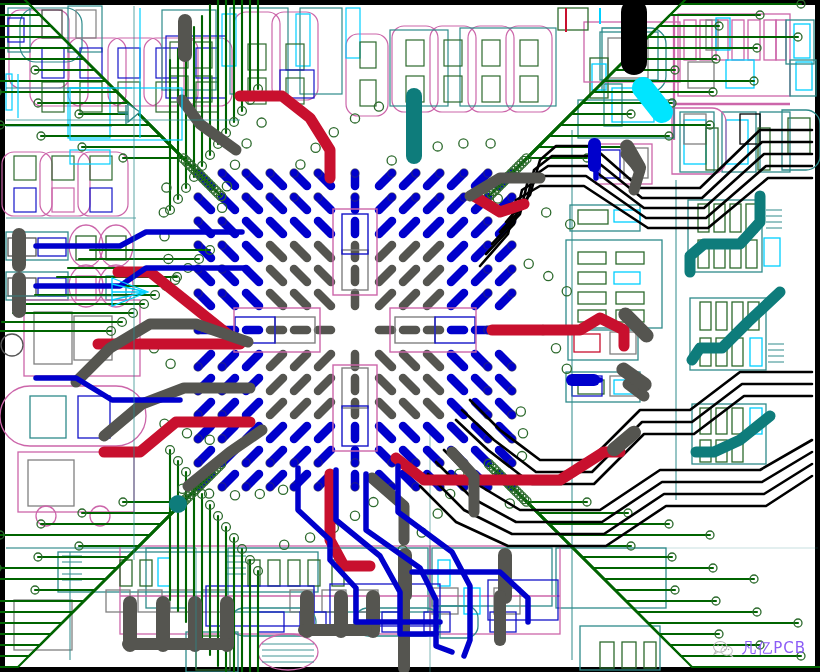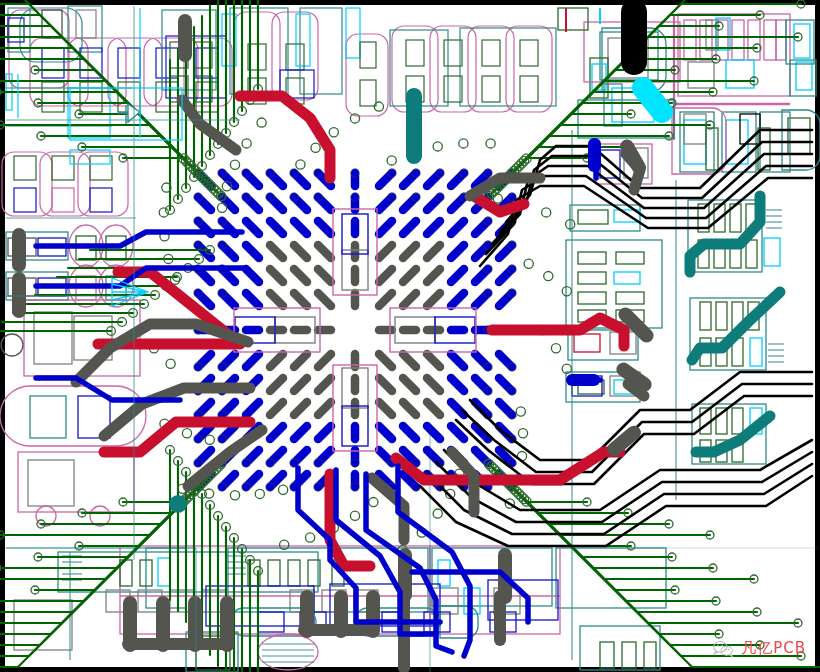--- a/index.html
+++ b/index.html
@@ -7,21 +7,21 @@
   body{font-family:"Liberation Sans",sans-serif;}
   #stage{
     position:relative;width:820px;height:672px;overflow:hidden;
     background:#ffffff;
   }
   #board{position:absolute;inset:0;}
   svg{display:block;}
   .wm{
     position:absolute;right:14px;bottom:14px;
     display:flex;align-items:center;gap:7px;
-    color:#ef4444;font-size:15px;letter-spacing:1px;
+    color:#8b5cf6;font-size:15px;letter-spacing:1px;
     font-family:"DejaVu Sans",sans-serif;
     user-select:none;pointer-events:none;
   }
   .wm-icon{width:22px;height:17px;display:block;}
 </style>
 </head>
 <body>
 
 <div id="stage">
 

